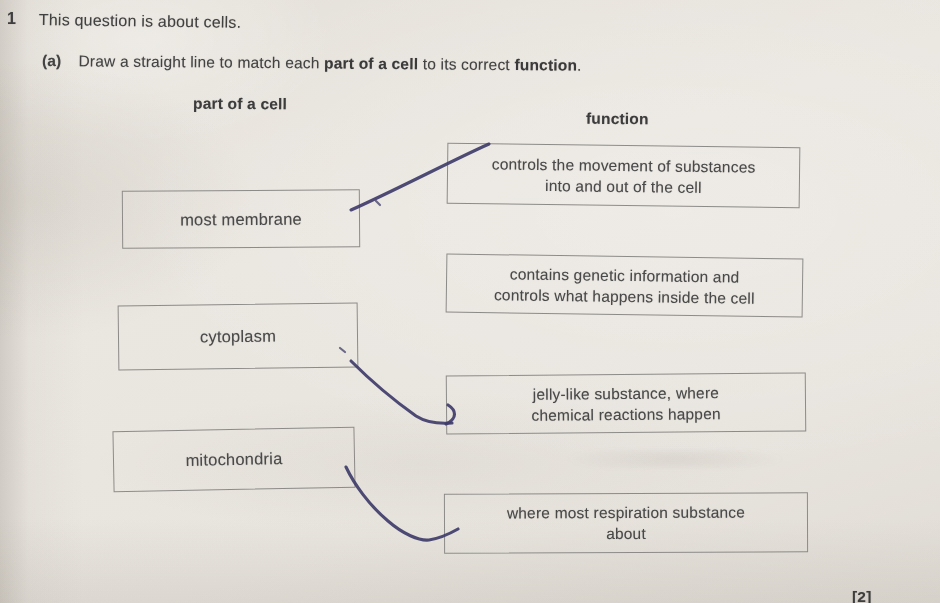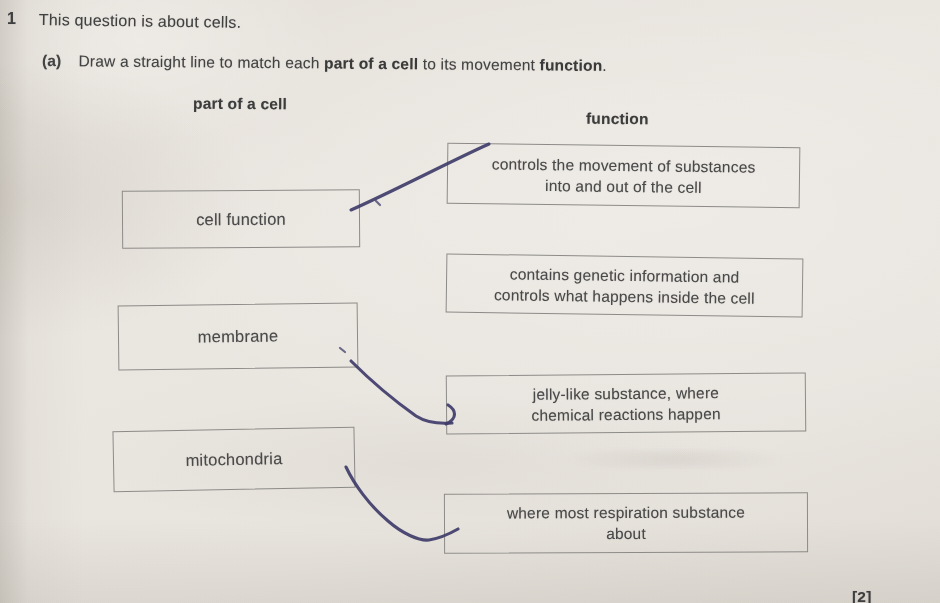--- a/index.html
+++ b/index.html
@@ -52,31 +52,31 @@
 </style>
 </head>
 <body>
 
 <div class="sheet">
 
   <div class="abs qnum txt">1</div>
   <div class="abs intro txt">This question is about cells.</div>
 
   <div class="abs instruction txt">
-    <span class="plabel">(a)</span><span>Draw a straight line to match each </span><b>part of a cell</b><span> to its movement </span><b>function</b><span>.</span>
+    <span class="plabel">(a)</span><span>Draw a straight line to match each </span><b>part of a cell</b><span> to its correct </span><b>function</b><span>.</span>
   </div>
 
   <div class="abs col-header left txt">part of a cell</div>
   <div class="abs col-header right txt">function</div>
 
   <div class="box pbox membrane txt">
-    <span>cell function</span>
+    <span>most membrane</span>
   </div>
   <div class="box pbox cytoplasm txt">
-    <span>membrane</span>
+    <span>cytoplasm</span>
   </div>
   <div class="box pbox mitochondria txt">
     <span>mitochondria</span>
   </div>
 
   <div class="box fbox f1 txt">
     <div>controls the movement of substances</div>
     <div>into and out of the cell</div>
   </div>
   <div class="box fbox f2 txt">

